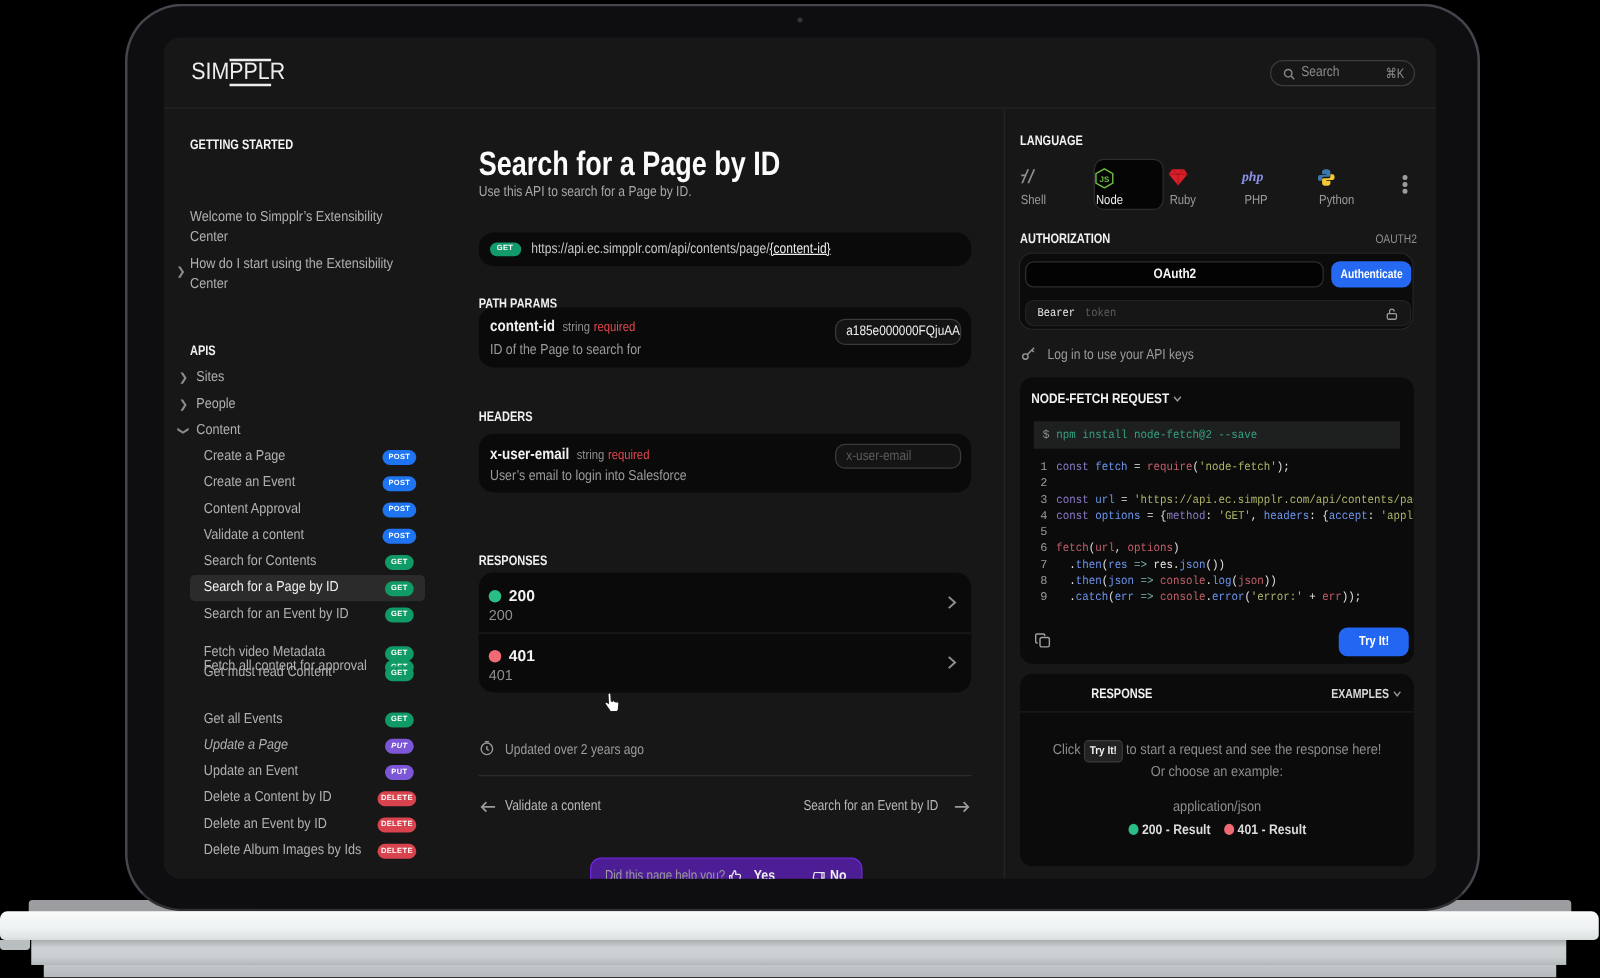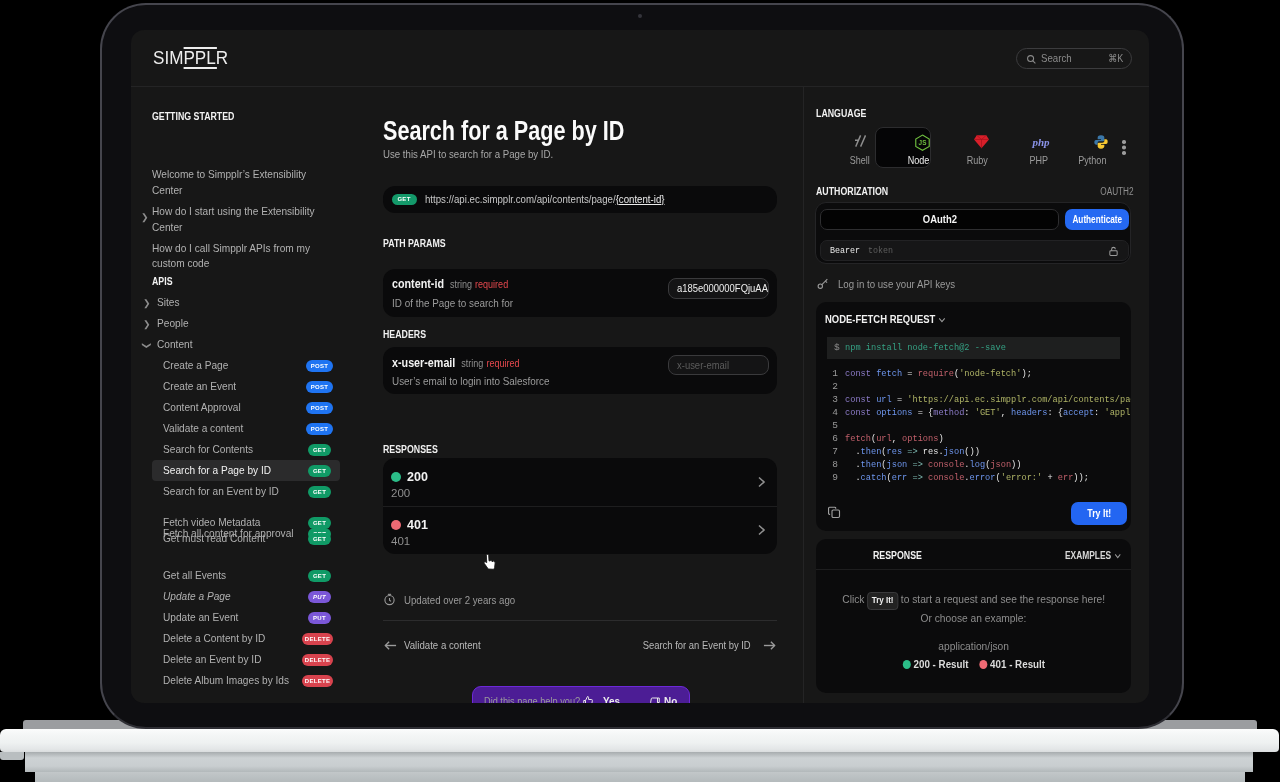--- a/index.html
+++ b/index.html
@@ -63,21 +63,21 @@
   .inp { position:absolute; left:285px; width:100.5px; height:20.5px; background:#141415; border:1px solid #3a3a3c;
     border-radius:8px; font-size:11px; line-height:19px; padding-left:8px; white-space:nowrap; overflow:hidden; }
   .resp-row { position:absolute; left:0; width:394px; height:48px; }
   .dot { position:absolute; width:10px; height:10px; border-radius:50%; }
   .resp-code { position:absolute; left:24px; top:11.5px; font-size:12.5px; font-weight:bold; color:#f2f2f2; }
   .resp-sub { position:absolute; left:8px; top:28.5px; font-size:11.5px; color:#8f8f8f; }
   .resp-chev { position:absolute; right:11px; top:18px; }
   
   #vdiv { left:672px; top:57px; width:1px; height:616px; background:#242425; }
   .rp-h { color:#f2f2f2; font-weight:bold; font-size:11px; }
-  .lang { position:absolute; width:56px; text-align:right; color:#9c9c9c; font-size:10.5px; }
+  .lang { position:absolute; width:56px; text-align:left; color:#9c9c9c; font-size:10.5px; }
   .lang .ic { height:17px; margin-bottom:3px; }
   #node-tab { position:absolute; left:744px; top:97px; width:56px; height:40.5px; background:#050506;
     border:1px solid #2c2c2e; border-radius:8px; }
   .mono { font-family:"Liberation Mono", monospace; }
   #authbox { left:684px; top:172px; width:316px; height:62px; background:#0b0b0c; border:1px solid #242426; border-radius:11px; }
   #oauthbtn { position:absolute; left:4px; top:6px; width:239px; height:21px; background:#030303; border:1px solid #2e2e30;
     border-radius:7px; color:#f5f5f5; font-weight:bold; font-size:11px; text-align:center; line-height:19px; }
   #authbtn { position:absolute; left:249px; top:6px; width:64px; height:21px; background:#2569f2;
     border-radius:7px; color:#fff; font-weight:bold; font-size:10px; text-align:center; line-height:21px; }
   #bearer { position:absolute; left:4px; top:37px; width:309px; height:21px; background:#161617; border:1px solid #222224;
@@ -118,21 +118,20 @@
         <path d="M15 15l5.5 5.5"></path>
       </svg>
       <span class="ph sq84">Search</span>
       <span class="kk sqr">⌘K</span>
     </div>
 
     <div class="abs side-h" style="left:21px;top:80px;"><span class="sq80">GETTING STARTED</span></div>
     <div class="abs side-item" style="left:21px;top:101px;"><span class="sq88">Welcome to Simpplr’s Extensibility</span><br><span class="sq88">Center</span></div>
     <div class="abs side-item" style="left:21px;top:138px;"><span class="sq88">How do I start using the Extensibility</span><br><span class="sq88">Center</span></div>
     <div class="abs chev" style="left:10px;top:182px;">❯</div>
-    <div class="abs side-item" style="left:21px;top:174.5px;"><span class="sq88">How do I call Simpplr APIs from my</span><br><span class="sq88">custom code</span></div>
     <div class="abs side-h" style="left:21px;top:244.5px;"><span class="sq80">APIS</span></div>
     <div class="abs" style="left:0;top:262px;width:260px;height:400px;">
       <div class="nav-row" style="left:12px;top:0;"><span class="chev">❯</span>&nbsp;&nbsp;<span class="sq88">Sites</span></div>
       <div class="nav-row" style="left:12px;top:21px;"><span class="chev">❯</span>&nbsp;&nbsp;<span class="sq88">People</span></div>
       <div class="nav-row" style="left:12px;top:42px;"><span class="chev" style="display:inline-block;transform:rotate(90deg);">❯</span>&nbsp;&nbsp;<span class="sq88">Content</span></div>
       <div class="nav-row" style="left:32px;top:63px;width:170px;"><span class="sq88">Create a Page</span><span class="badge b-post">POST</span></div>
       <div class="nav-row" style="left:32px;top:84px;width:170px;"><span class="sq88">Create an Event</span><span class="badge b-post">POST</span></div>
       <div class="nav-row" style="left:32px;top:105px;width:170px;"><span class="sq88">Content Approval</span><span class="badge b-post">POST</span></div>
       <div class="nav-row" style="left:32px;top:126px;width:170px;"><span class="sq88">Validate a content</span><span class="badge b-post">POST</span></div>
       <div class="nav-row" style="left:32px;top:147px;width:170px;"><span class="sq88">Search for Contents</span><span class="badge b-get">GET</span></div>
@@ -150,21 +149,21 @@
       <div class="nav-row" style="left:32px;top:378px;width:170px;"><span class="sq88">Delete Album Images by Ids</span><span class="badge b-del">DELETE</span></div>
     </div>
 
     <div class="abs" style="left:252px;top:87.5px;font-size:27px;font-weight:bold;color:#fbfbfb;line-height:27px;"><span class="sq80">Search for a Page by ID</span></div>
     <div class="abs" style="left:252px;top:117.5px;font-size:11.5px;color:#a8a8a8;"><span class="sq84">Use this API to search for a Page by ID.</span></div>
     <div class="card" style="left:252px;top:155.5px;width:394px;height:27.5px;">
       <span class="pill-get">GET</span>
       <span class="abs" style="left:42px;top:7px;font-size:11.5px;color:#c9c9c9;"><span class="sq84">https://api.ec.simpplr.com/api/contents/page/<u style="color:#ececec;">{content-id}</u></span></span>
     </div>
     <div class="abs lbl" style="left:252px;top:207px;"><span class="sq80">PATH PARAMS</span></div>
-    <div class="card" style="left:252px;top:239px;width:394px;height:48px;">
+    <div class="card" style="left:252px;top:216px;width:394px;height:48px;">
       <div class="abs prm-name" style="left:8.5px;top:8px;"><span class="sq86">content-id&nbsp; <span class="prm-type">string</span> <span class="prm-req">required</span></span></div>
       <div class="abs prm-desc" style="left:8.5px;top:27.5px;"><span class="sq86">ID of the Page to search for</span></div>
       <div class="inp" style="top:9px;color:#ededed;"><span class="sq86">a185e000000FQjuAAG</span></div>
     </div>
     <div class="abs lbl" style="left:252px;top:297.5px;"><span class="sq80">HEADERS</span></div>
     <div class="card" style="left:252px;top:316.5px;width:394px;height:47px;">
       <div class="abs prm-name" style="left:8.5px;top:9px;"><span class="sq86">x-user-email&nbsp; <span class="prm-type">string</span> <span class="prm-req">required</span></span></div>
       <div class="abs prm-desc" style="left:8.5px;top:28.5px;"><span class="sq86">User’s email to login into Salesforce</span></div>
       <div class="inp" style="top:8px;color:#5c5c5c;"><span class="sq86">x-user-email</span></div>
     </div>

